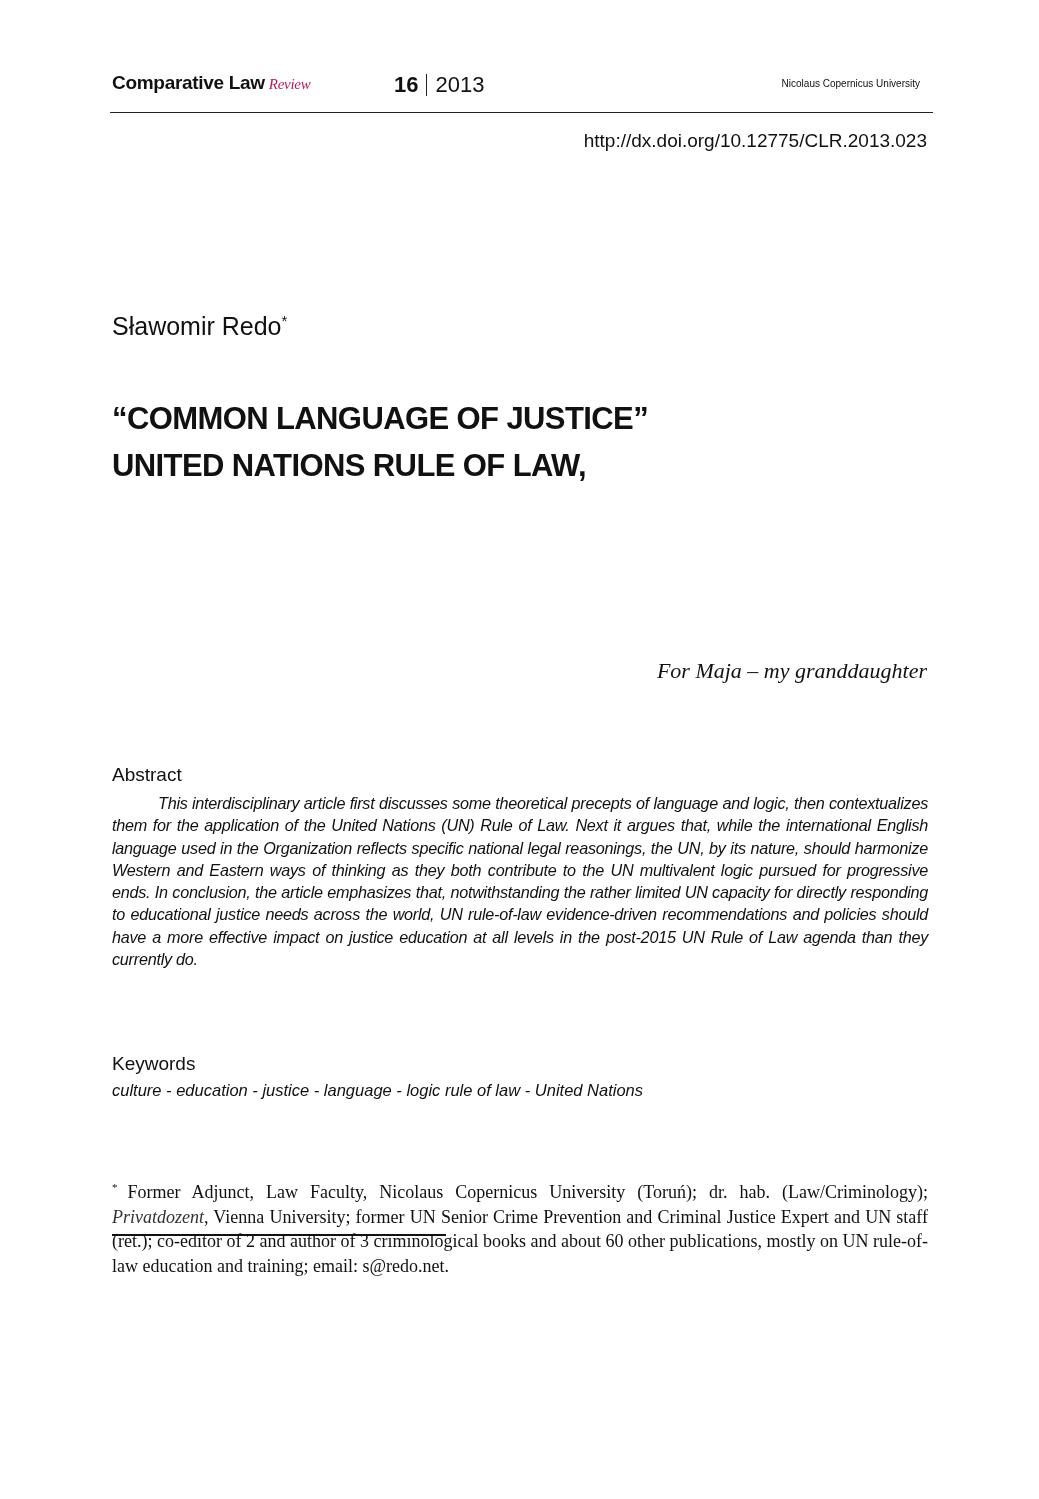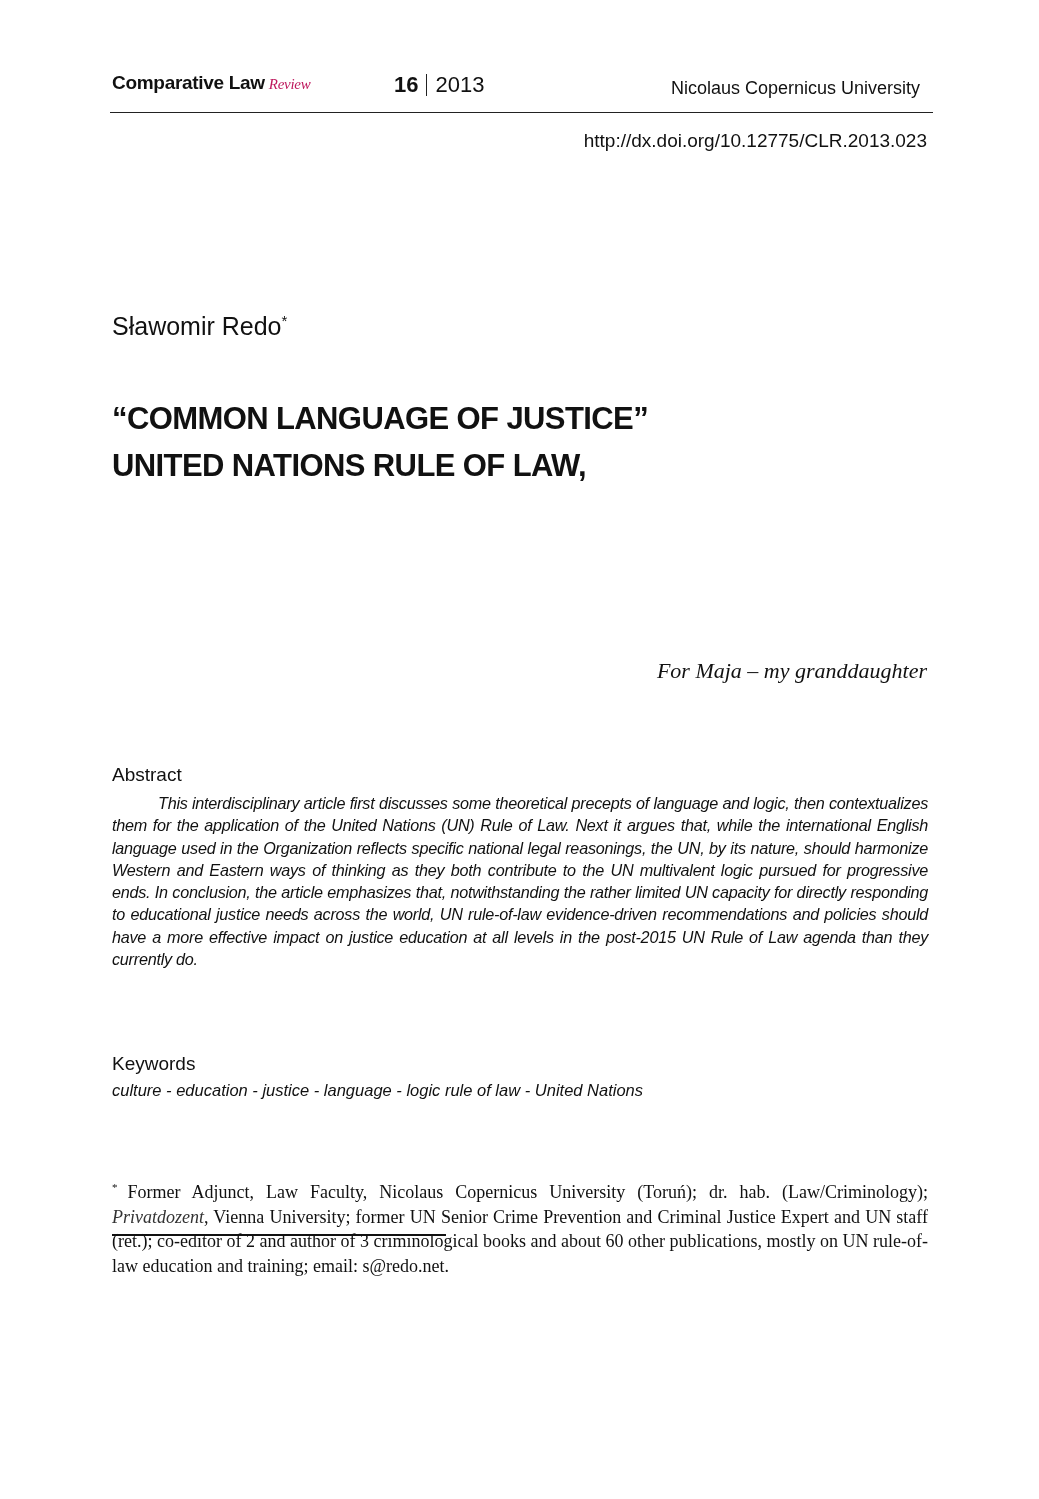--- a/index.html
+++ b/index.html
@@ -3,21 +3,21 @@
 <meta charset="utf-8">
 <style>
   html, body { margin: 0; padding: 0; background: #ffffff; }
   body { width: 1039px; height: 1499px; position: relative; overflow: hidden; color: #111; font-family: "Liberation Sans", sans-serif; }
   .hdr { position: absolute; left: 112px; top: 72px; width: 808px; height: 30px; }
   .journal { position: absolute; left: 0; top: 0; font-size: 19px; font-weight: bold; font-family: "Liberation Sans", sans-serif; letter-spacing: -0.3px; }
   .journal .rev { font-family: "Liberation Serif", serif; font-style: italic; font-weight: normal; font-size: 15px; margin-left: 4px; color: #be185d; }
   .issue { position: absolute; left: 282px; top: 0; font-size: 22px; text-align: center; }
   .issue .num { font-weight: bold; }
   .issue .sep { display: inline-block; width: 1px; height: 22px; background: #222; vertical-align: -4px; margin: 0 8px; }
-  .univ { position: absolute; right: 0; top: 6px; font-size: 18px; }
+  .univ { position: absolute; right: 0; top: 6px; font-size: 10px; }
   .hrule { position: absolute; left: 110px; top: 112px; width: 823px; height: 1px; background: #222; }
   .doi { position: absolute; right: 112px; top: 130px; font-size: 19px; }
   .author { position: absolute; left: 112px; top: 312px; font-size: 25px; }
   .author sup { font-size: 15px; }
   .title { position: absolute; left: 112px; top: 395px; font-size: 31px; font-weight: bold; line-height: 47px; letter-spacing: -0.6px; }
   .title div { white-space: nowrap; }
   .dedication { position: absolute; right: 112px; top: 658px; font-family: "Liberation Serif", serif; font-style: italic; font-size: 22px; margin-left: 9px; }
   .abs-h { position: absolute; left: 112px; top: 764px; font-size: 19px; }
   .abs-body { position: absolute; left: 112px; top: 792px; width: 816px; font-style: italic; font-size: 16.2px; line-height: 22.3px; text-align: justify; text-indent: 46px; letter-spacing: -0.25px; }
   .kw-h { position: absolute; left: 112px; top: 1053px; font-size: 19px; }

